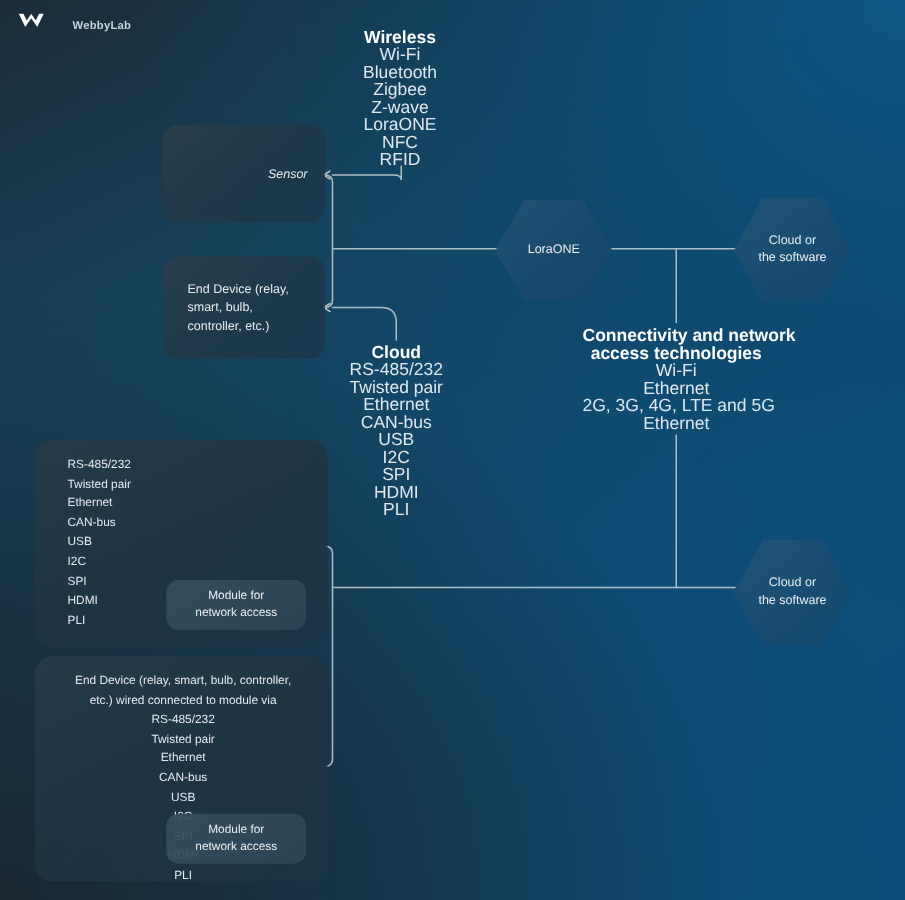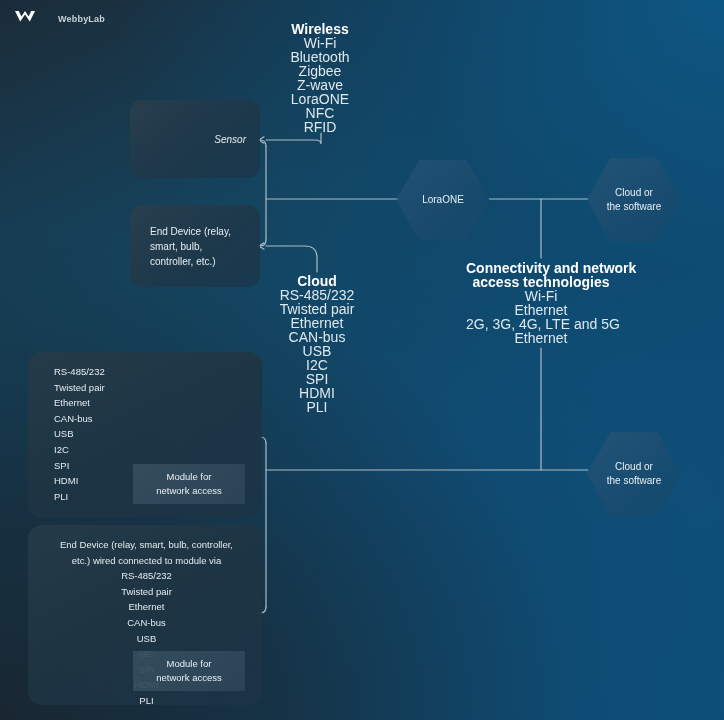--- a/index.html
+++ b/index.html
@@ -130,21 +130,21 @@
     color: #e4ebf0;
     font-size: 9.5px;
     line-height: 15.6px;
   }
   .panel-lines .row { white-space: nowrap; }
   .panel-lines .row.wrap { white-space: normal; width: 185px; }
 
   
   .module-pill {
     position: absolute;
-    border-radius: 0;
+    border-radius: 10px;
     background: linear-gradient(140deg, rgba(53,78,94,0.95) 0%, rgba(44,70,88,0.9) 100%);
     display: flex;
     align-items: center;
     justify-content: center;
     text-align: center;
     color: #e9eff3;
     font-size: 9.5px;
     line-height: 14px;
   }
   #module-pill-1 { left: 133px; top: 464px; width: 112px; height: 40px; }

